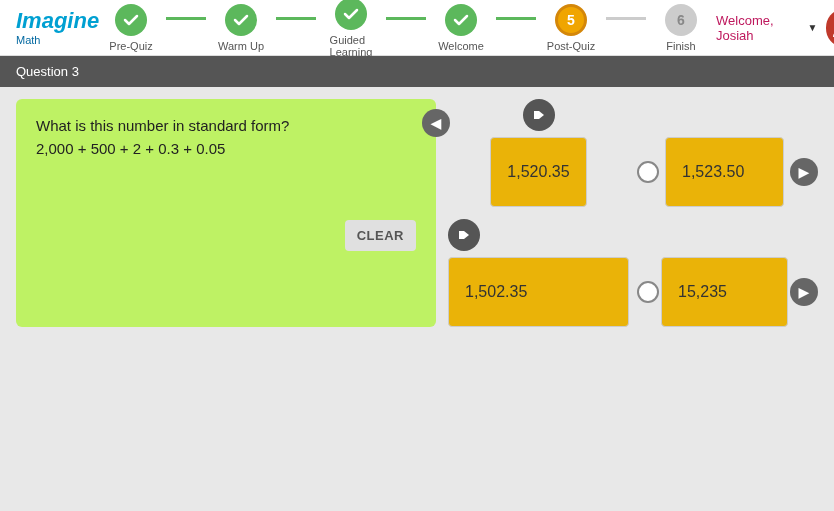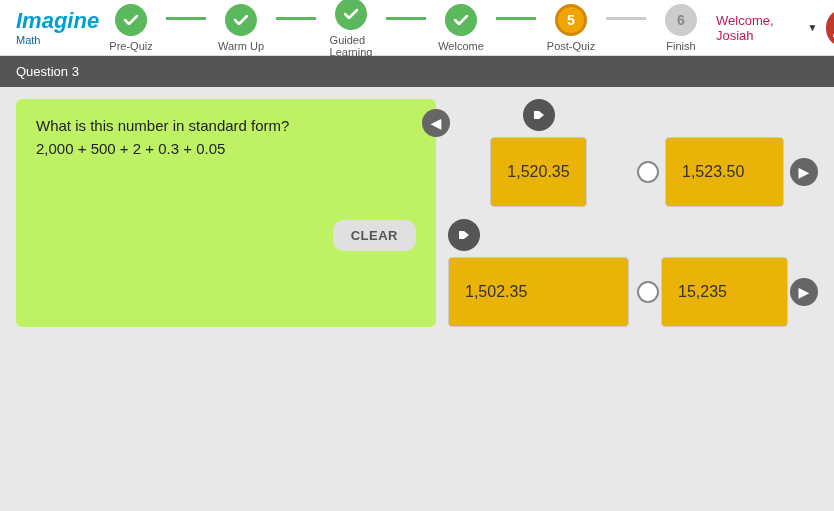--- a/index.html
+++ b/index.html
@@ -197,22 +197,22 @@
     .action-buttons {
       display: flex;
       justify-content: flex-end;
       gap: 8px;
       margin-top: 60px;
     }
 
     .btn-clear {
       background: #e0e0e0;
       border: none;
-      padding: 8px 18px;
-      border-radius: 11px;
+      padding: 8px 12px;
+      border-radius: 4px;
       font-size: 13px;
       font-weight: bold;
       color: #555;
       cursor: pointer;
       letter-spacing: 0.5px;
     }
 
     .btn-check {
       background: #e0e0e0;
       border: none;

